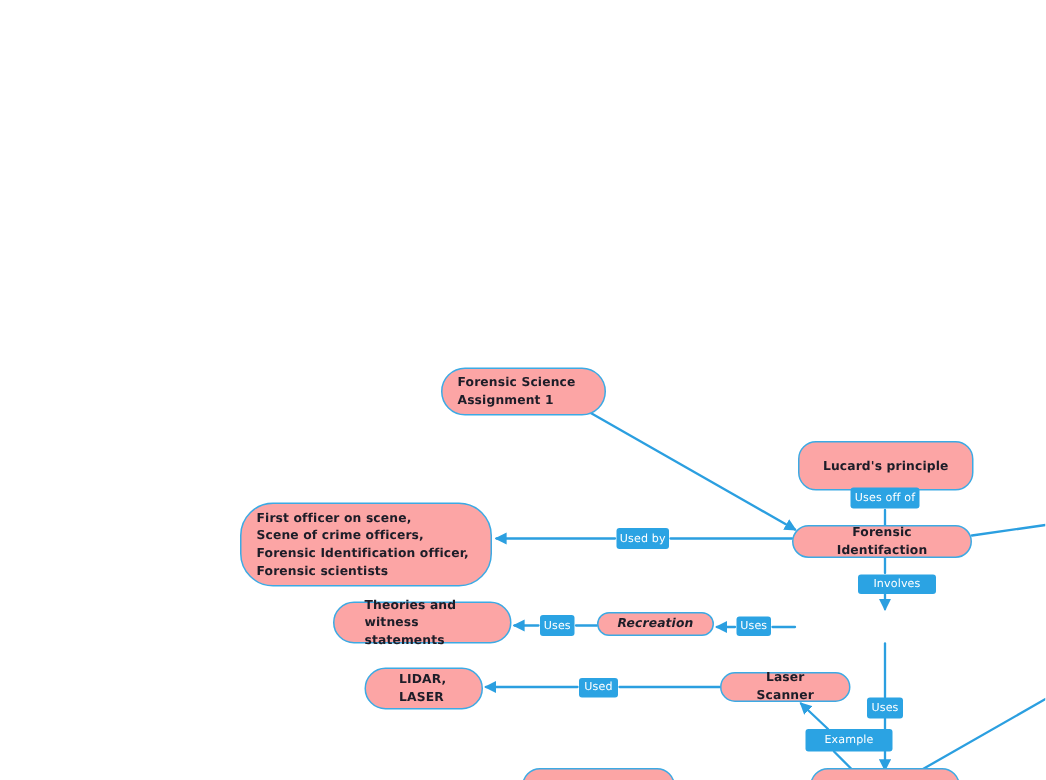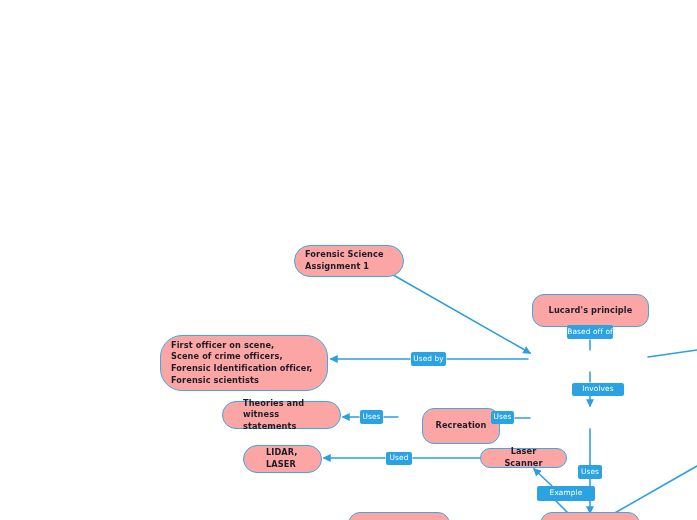--- a/index.html
+++ b/index.html
@@ -116,23 +116,26 @@
     <span class="node-label">First officer on scene,
 Scene of crime officers,
 Forensic Identification officer,
 Forensic scientists</span>
   </div>
 
   <div class="node center" style="left:532px;top:294px;width:117px;height:33px;border-radius:12px;">
     <span class="node-label">Lucard's principle</span>
   </div>
 
+  <div class="node center" style="left:528px;top:350px;width:120px;height:22px;border-radius:13px;">
+    <span class="node-label">Forensic Identifaction</span>
+  </div>
 
 
-  <div class="node center" style="left:422px;top:408px;width:78px;height:36px;border-radius:12px;">
+  <div class="node center" style="left:398px;top:408px;width:78px;height:16px;border-radius:12px;font-style:italic;">
     <span class="node-label">Recreation</span>
   </div>
 
   <div class="node" style="left:222px;top:401px;width:119px;height:28px;border-radius:15px;padding-left:20px;">
     <span class="node-label">Theories and
 witness statements</span>
   </div>
 
   <div class="node" style="left:243px;top:445px;width:79px;height:28px;border-radius:15px;padding-left:22px;">
     <span class="node-label">LIDAR,
@@ -149,21 +152,21 @@
 
   <div class="node center" style="left:540px;top:512px;width:100px;height:24px;border-radius:13px;">
     <span class="node-label"></span>
   </div>
 
   <div class="chip" style="left:411px;top:352px;width:35px;height:14px;">
     <span class="chip-label">Used by</span>
   </div>
 
   <div class="chip" style="left:567px;top:325px;width:46px;height:14px;">
-    <span class="chip-label">Based off of</span>
+    <span class="chip-label">Uses off of</span>
   </div>
 
   <div class="chip" style="left:572px;top:383px;width:52px;height:13px;">
     <span class="chip-label">Involves</span>
   </div>
 
   <div class="chip" style="left:491px;top:411px;width:23px;height:13px;">
     <span class="chip-label">Uses</span>
   </div>
 

